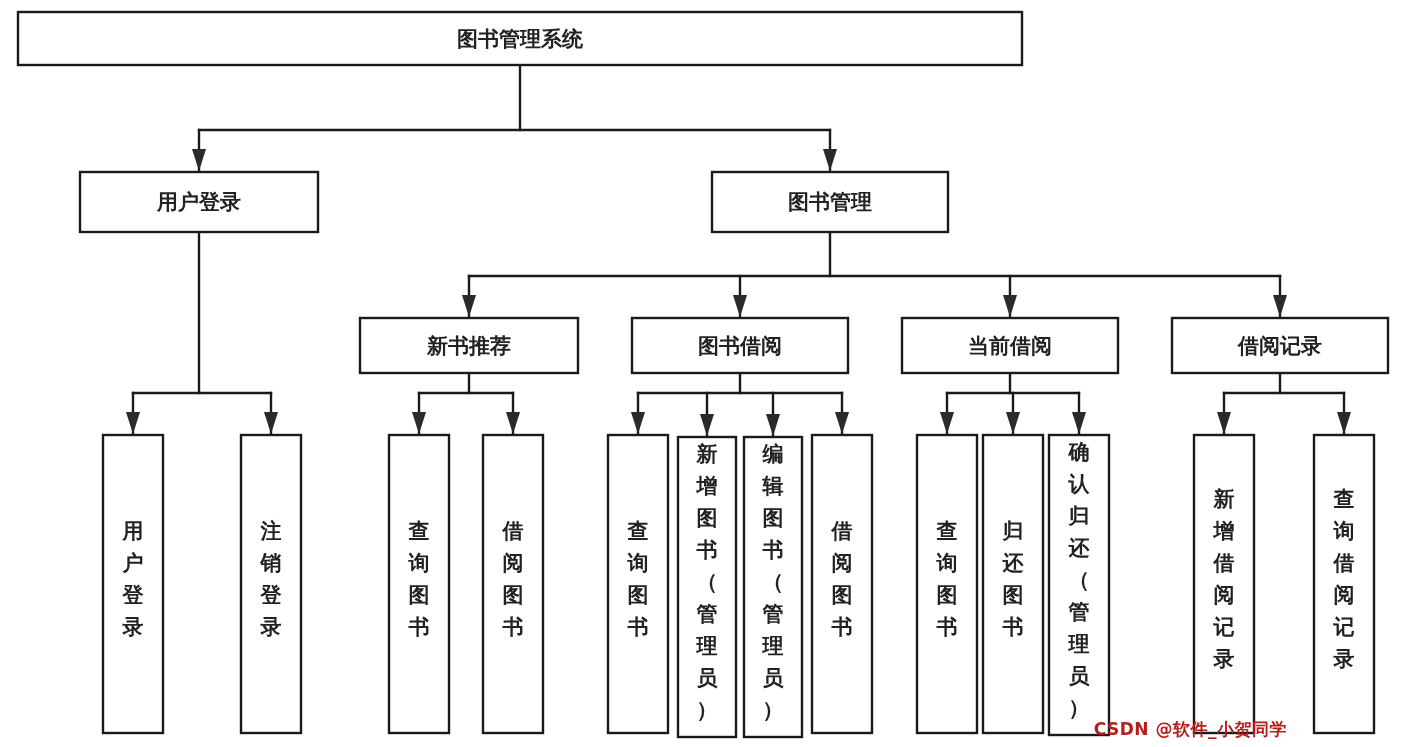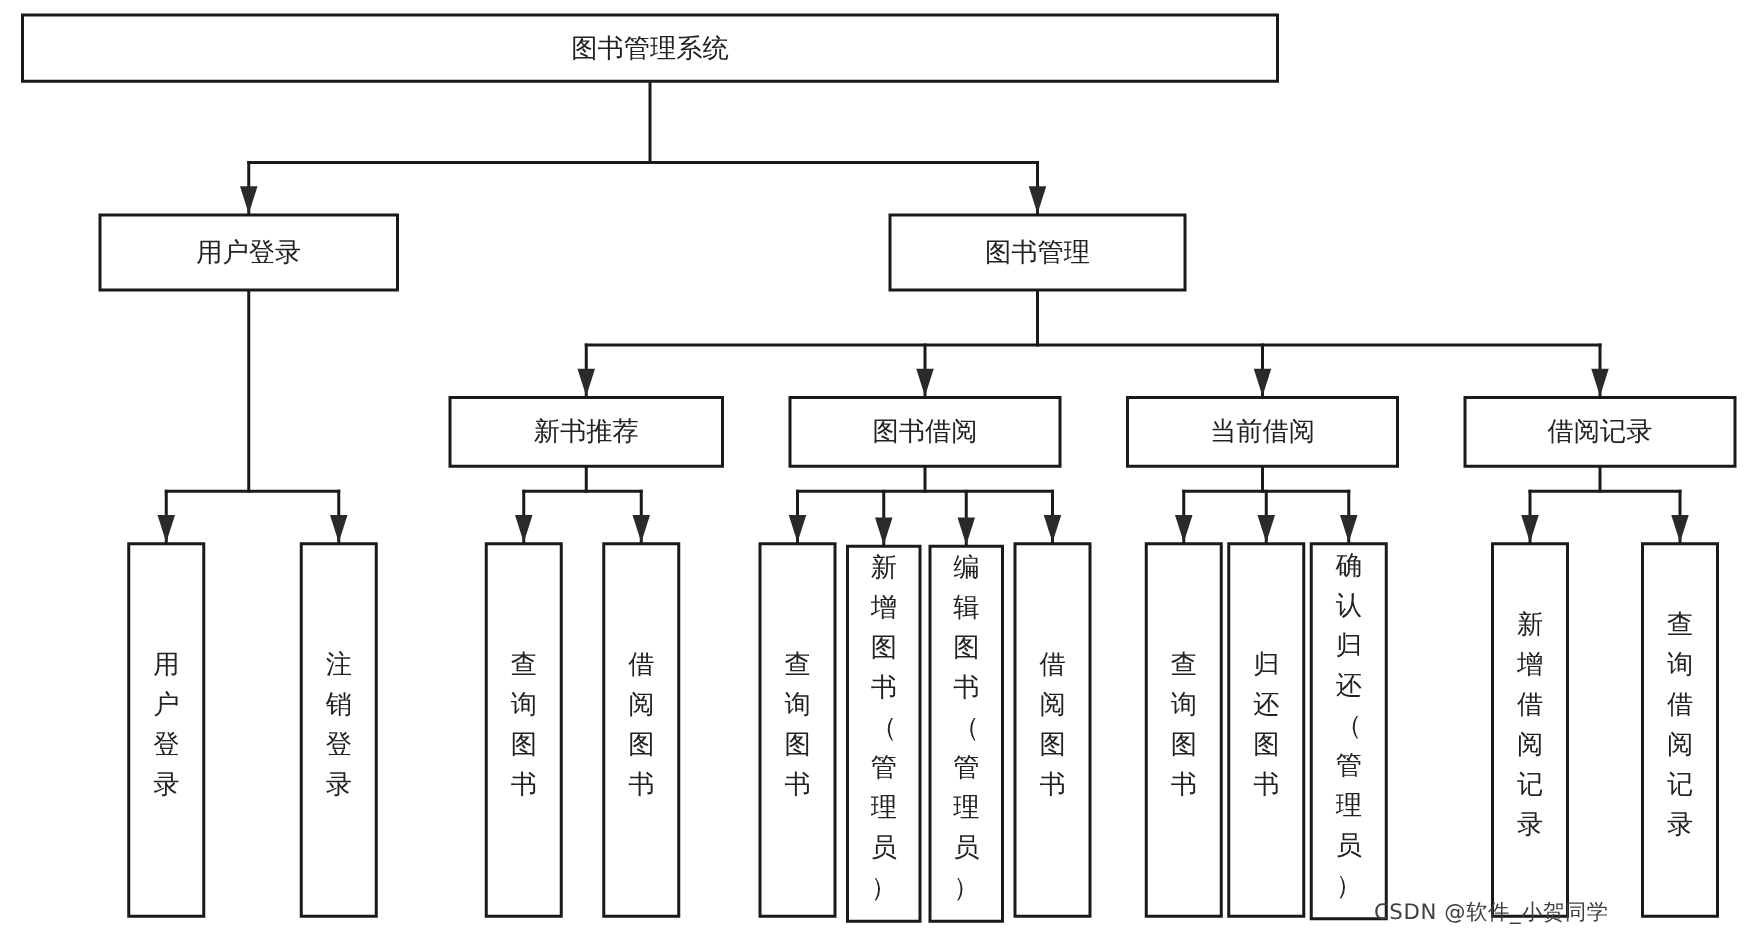--- a/index.html
+++ b/index.html
@@ -10,20 +10,21 @@
   body {
     width: 1405px;
     height: 747px;
     font-family: "DejaVu Sans", "Liberation Sans", sans-serif;
     overflow: hidden;
   }
   #diagram-root {
     position: relative;
     width: 1299px;
     height: 747px;
+    font-weight: bold;
   }
   svg#flow {
     position: absolute;
     top: 0;
     left: 0;
     width: 1405px;
     height: 747px;
   }
   .node-box {
     fill: #ffffff;
@@ -52,21 +53,21 @@
     font-size: 21px;
     fill: #222222;
     text-anchor: middle;
   }
   .watermark {
     position: absolute;
     right: 12px;
     bottom: 6px;
     font-family: "DejaVu Sans", "Liberation Sans", sans-serif;
     font-size: 17px;
-    color: #404040;
+    color: #b91c1c;
     letter-spacing: 0.5px;
     white-space: nowrap;
     pointer-events: none;
   }
 </style>
 </head>
 <body>
 
 <div id="diagram-root">
   <svg id="flow" viewBox="0 0 1405 747">

